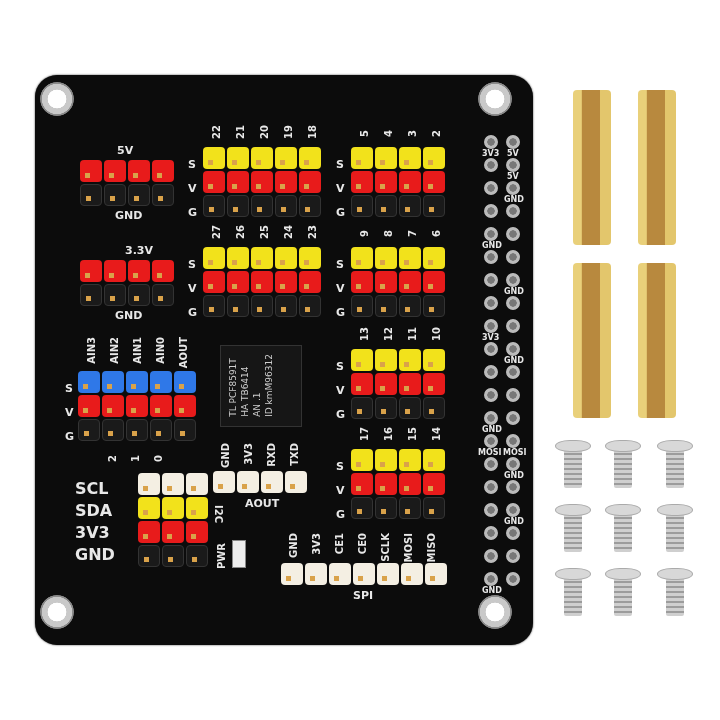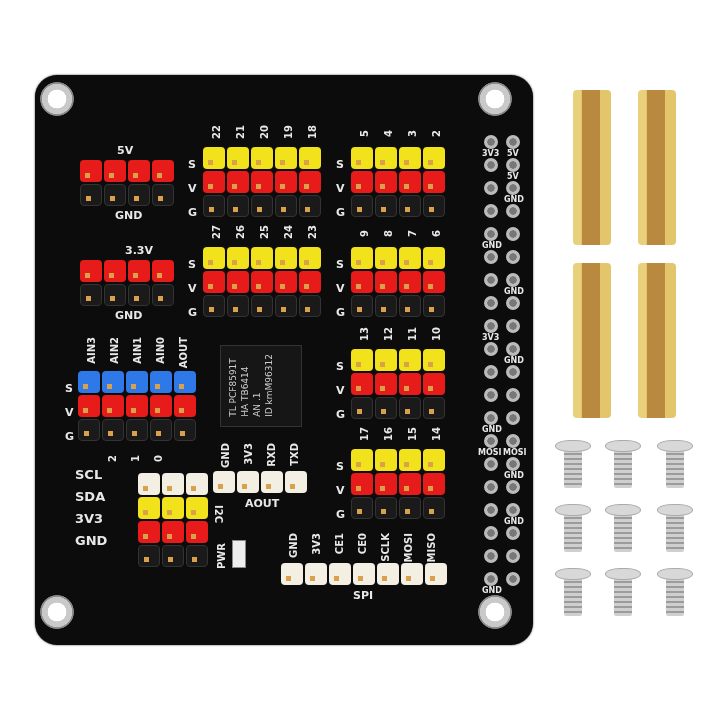--- a/index.html
+++ b/index.html
@@ -263,21 +263,21 @@
   <div class="chip" style="left:185px;top:270px;">
     <div class="txt"><span>TL PCF8591T</span>
 <span>HA TB6414</span>
 <span>AN .1</span>
 <span>ID kmM96312</span></div>
   </div>
 
   <div class="vlabel" style="left:72px;top:380px;">2</div>
   <div class="vlabel" style="left:95px;top:380px;">1</div>
   <div class="vlabel" style="left:118px;top:380px;">0</div>
-  <div class="silk" style="left:40px;top:389px;line-height:22px;font-size:13px;"><span>SCL</span><br><span>SDA</span><br><span>3V3</span><br><span>GND</span></div>
+  <div class="silk" style="left:40px;top:403px;line-height:22px;font-size:16px;"><span>SCL</span><br><span>SDA</span><br><span>3V3</span><br><span>GND</span></div>
   <div class="hdr" style="left:103px;top:398px;">
     <div class="row">
         <div class="pin w"></div>
         <div class="pin w"></div>
         <div class="pin w"></div>
       </div>
     <div class="row">
         <div class="pin y"></div>
         <div class="pin y"></div>
         <div class="pin y"></div>

